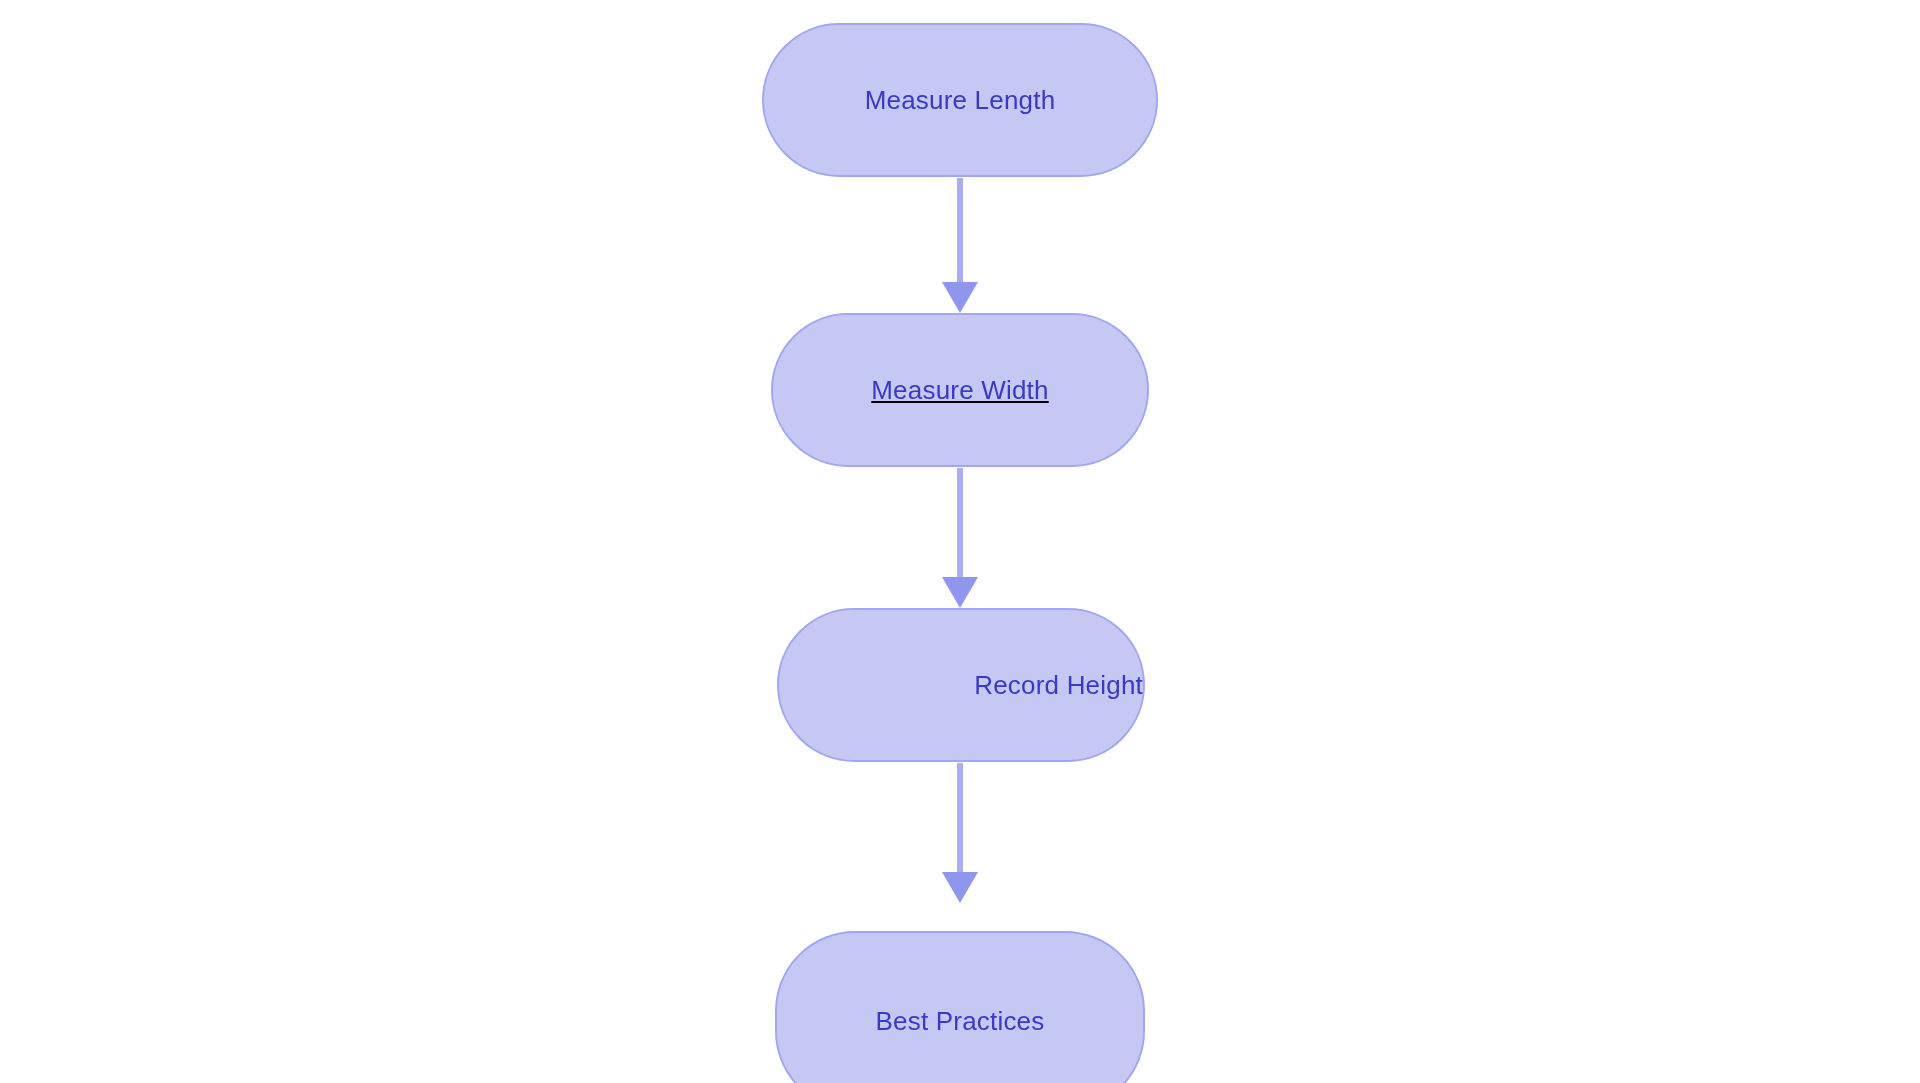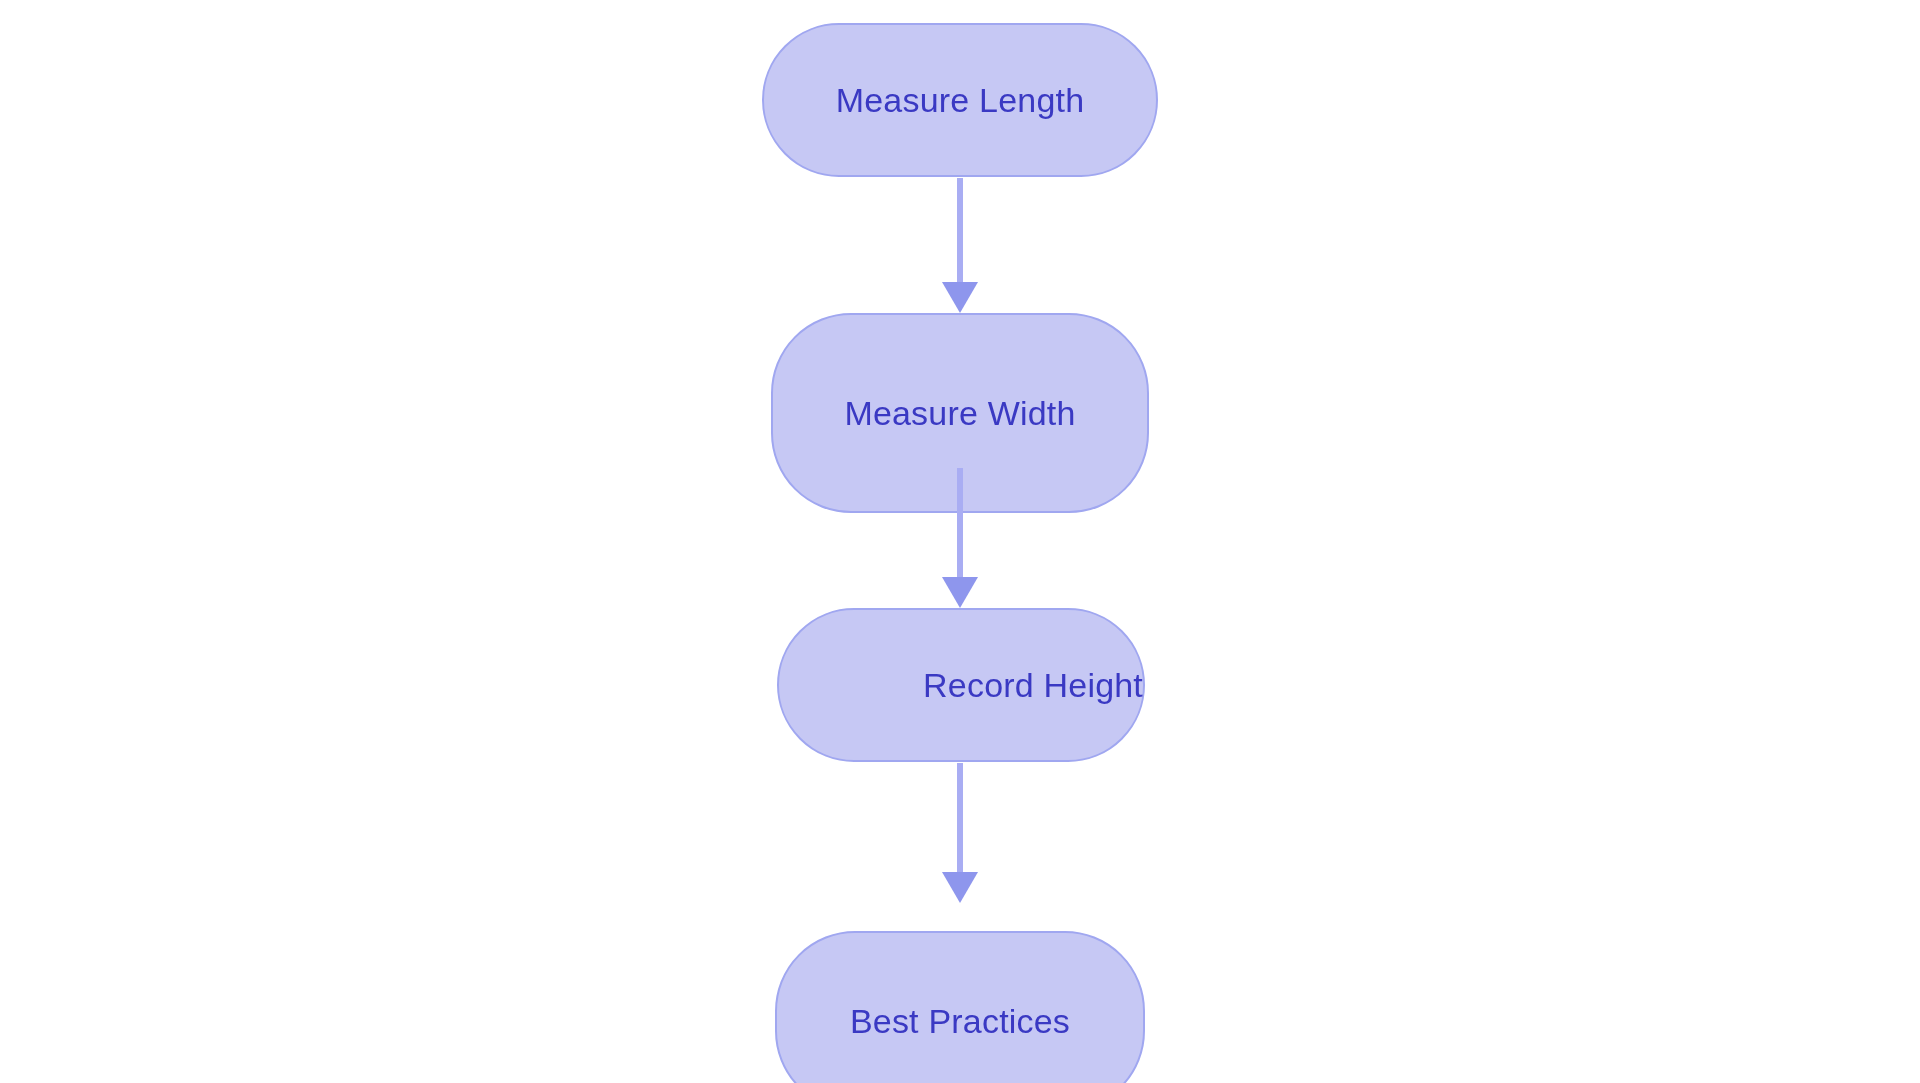--- a/index.html
+++ b/index.html
@@ -23,27 +23,27 @@
     box-sizing: border-box;
     display: flex;
     align-items: center;
     justify-content: center;
     background: var(--node-fill, #c6c8f4);
     border: 2px solid var(--node-border, #a0a7f0);
     border-radius: 80px;
   }
   .node .label {
     color: var(--node-text, #3a39c3);
-    font-size: 34px;
+    font-size: 26px;
     font-weight: 400;
     white-space: nowrap;
     letter-spacing: 0.2px;
   }
   .n1 { left: 762px; top: 23px;  width: 396px; height: 154px; }
-  .n2 { left: 771px; top: 313px; width: 378px; height: 200px; }
+  .n2 { left: 771px; top: 313px; width: 378px; height: 154px; text-decoration: underline; }
   .n3 { left: 777px; top: 608px; width: 368px; height: 154px; justify-content: flex-end; }
   .n4 { left: 775px; top: 903px; width: 370px; height: 180px; margin-top: 28px; }
 
   .arrow {
     position: absolute;
     width: 36px;
     display: flex;
     flex-direction: column;
     align-items: center;
   }

